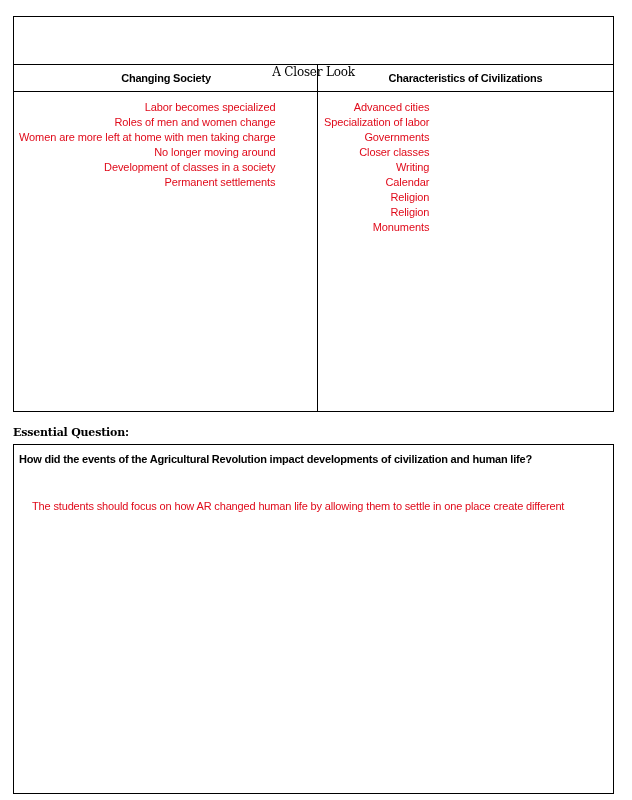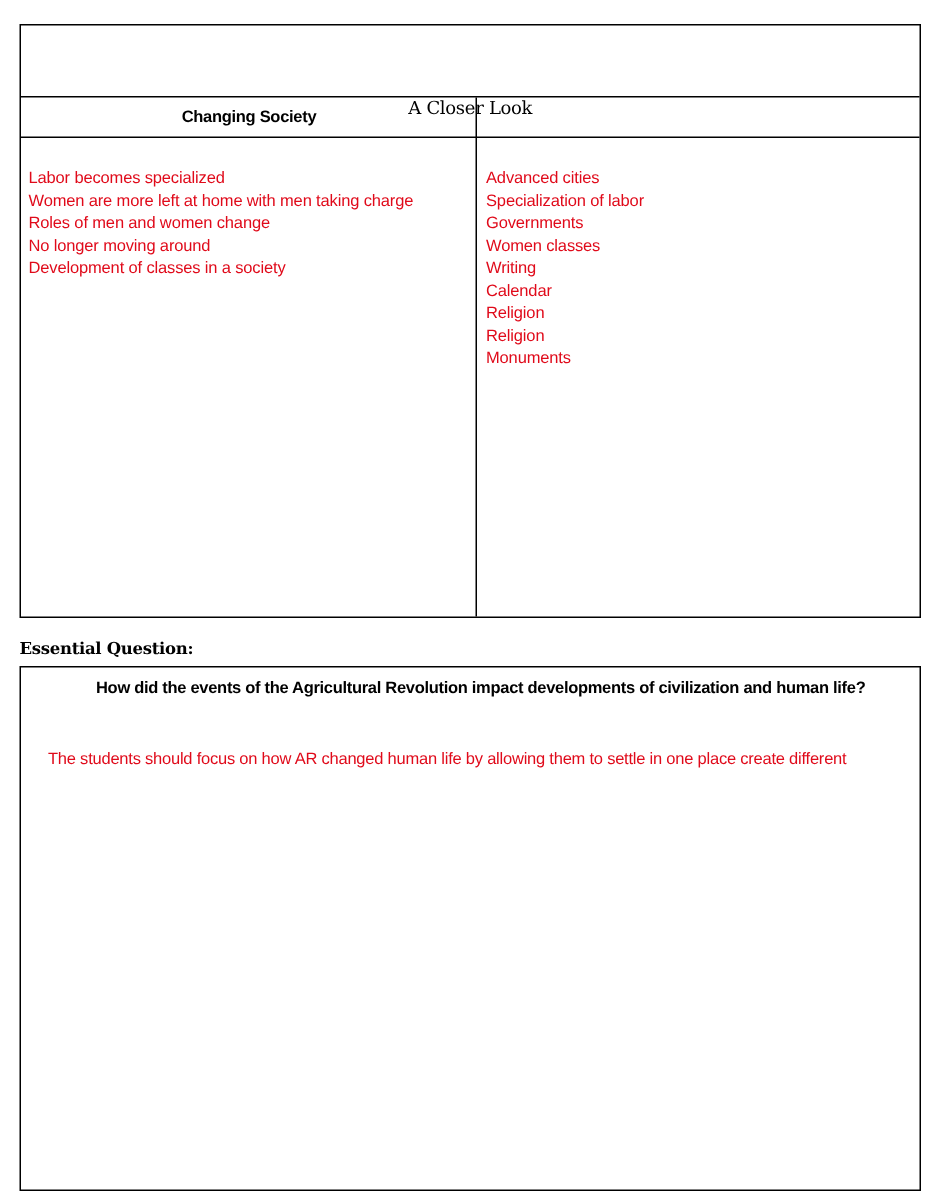--- a/index.html
+++ b/index.html
@@ -6,53 +6,55 @@
   body { width: 632px; height: 800px; position: relative; overflow: hidden; font-family: "Liberation Sans", sans-serif; color: #000; }
   .box { position: absolute; border: 1px solid #000; box-sizing: border-box; }
   #table1 { left: 13px; top: 16px; width: 601px; height: 396px; }
   .title-row { position: absolute; left: 0; top: 0; width: 100%; height: 48px; border-bottom: 1px solid #000; box-sizing: border-box; }
   .title-text { position: absolute; left: 0; right: 0; top: 23px; text-align: center; font-family: "DejaVu Serif", "Liberation Serif", serif; font-weight: normal; font-size: 12px; letter-spacing: -0.2px; margin-top: 25px; }
   .colhead-row { position: absolute; left: 0; top: 48px; width: 100%; height: 27px; border-bottom: 1px solid #000; box-sizing: border-box; }
   .colhead { position: absolute; top: 0; height: 100%; font-weight: bold; font-size: 11px; text-align: center; line-height: 27px; letter-spacing: -0.2px; }
   .colhead.left { left: 0; width: 304px; }
   .colhead.right { left: 304px; right: 0; }
   .vdiv { position: absolute; left: 303px; top: 48px; bottom: 0; width: 1px; background: #000; }
-  .col-list { position: absolute; top: 95px; margin: 0; padding: 0; list-style: none; color: #e00a1a; font-size: 11px; line-height: 15px; letter-spacing: -0.1px; }
+  .col-list { position: absolute; top: 83px; margin: 0; padding: 0; list-style: none; color: #e00a1a; font-size: 11px; line-height: 15px; letter-spacing: -0.1px; text-align: right; }
   .col-list.left { left: 5px; }
   .col-list.right { left: 310px; }
   .eq-label { position: absolute; left: 13px; top: 426px; font-family: "DejaVu Serif", "Liberation Serif", serif; font-weight: bold; font-size: 11px; letter-spacing: -0.2px; }
   #eqbox { left: 13px; top: 444px; width: 601px; height: 350px; }
-  .eq-question { position: absolute; left: 5px; top: 8px; font-weight: bold; font-size: 11px; letter-spacing: -0.2px; margin-left: 45px; }
+  .eq-question { position: absolute; left: 5px; top: 8px; font-weight: bold; font-size: 11px; letter-spacing: -0.2px; }
   .eq-answer { position: absolute; left: 18px; top: 46px; width: 585px; color: #e00a1a; font-size: 11px; line-height: 30px; letter-spacing: -0.15px; }
 </style>
 </head>
 <body>
 
 <div class="box" id="table1">
   <div class="title-row">
     <div class="title-text">A Closer Look</div>
   </div>
   <div class="colhead-row">
     <div class="colhead left">Changing Society</div>
+    <div class="colhead right">Characteristics of Civilizations</div>
   </div>
   <div class="vdiv"></div>
 
   <ul class="col-list left">
     <li>Labor becomes specialized</li>
+    <li>Roles of men and women change</li>
     <li>Women are more left at home with men taking charge</li>
-    <li>Roles of men and women change</li>
     <li>No longer moving around</li>
     <li>Development of classes in a society</li>
+    <li>Permanent settlements</li>
   </ul>
 
   <ul class="col-list right">
     <li>Advanced cities</li>
     <li>Specialization of labor</li>
     <li>Governments</li>
-    <li>Women classes</li>
+    <li>Closer classes</li>
     <li>Writing</li>
     <li>Calendar</li>
     <li>Religion</li>
     <li>Religion</li>
     <li>Monuments</li>
   </ul>
 </div>
 
 <div class="eq-label">Essential Question:</div>
 

